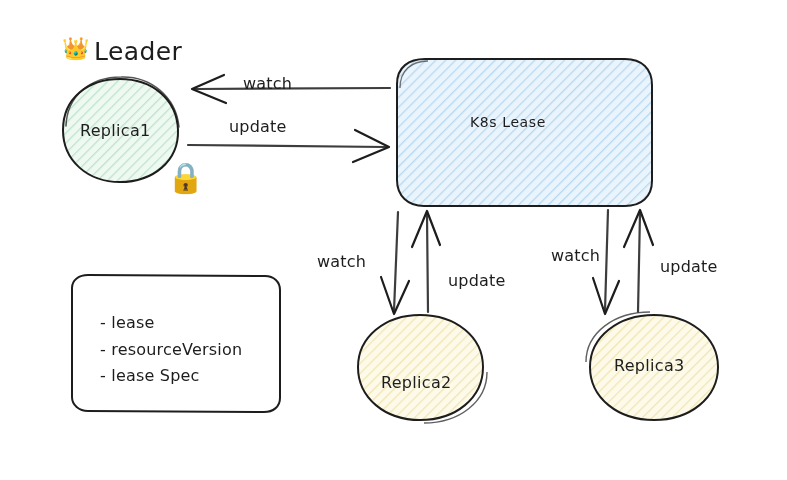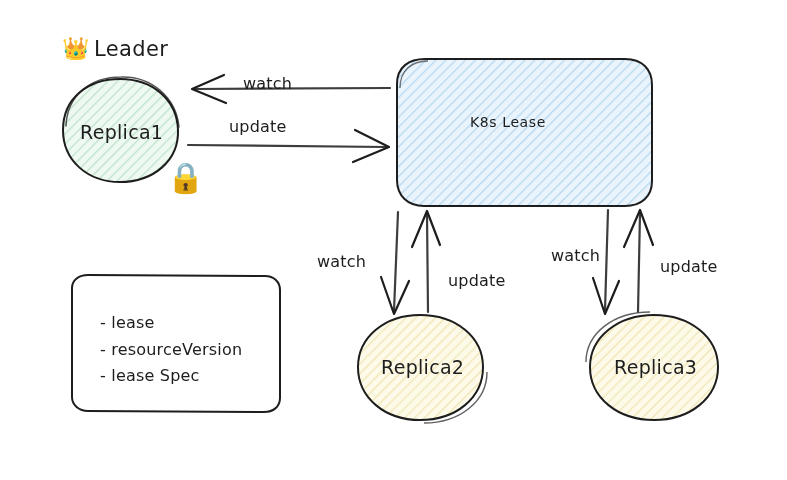--- a/index.html
+++ b/index.html
@@ -26,30 +26,30 @@
     height: 480px;
   }
   .hand-text {
     position: absolute;
     font-family: "DejaVu Sans", sans-serif;
     color: #1d1d1d;
     white-space: nowrap;
     user-select: none;
   }
   .node-label {
-    font-size: 19px;
+    font-size: 16px;
     letter-spacing: 0.3px;
   }
   .edge-label {
     font-size: 16px;
     letter-spacing: 0.2px;
     text-align: right;
   }
   .leader-label {
-    font-size: 21px;
+    font-size: 25px;
     letter-spacing: 0.4px;
   }
   .box-title {
     font-size: 17px;
     letter-spacing: 0.3px;
   }
   .list-line {
     font-size: 16px;
     letter-spacing: 0.2px;
   }
@@ -170,21 +170,21 @@
   </svg>
 
   <div class="emoji crown-icon" style="left:62px; top:38px;">👑</div>
   <div class="hand-text leader-label" style="left:94px; top:37px;">Leader</div>
 
   <div class="hand-text node-label" style="left:80px; top:121px;">Replica1</div>
   <div class="emoji lock-icon" style="left:167px; top:163px;">🔒</div>
 
   <div class="hand-text lease-label" style="left:470px; top:114px;">K8s Lease</div>
 
-  <div class="hand-text node-label" style="left:381px; top:356px;">Replica2</div>
+  <div class="hand-text node-label" style="left:381px; top:373px;">Replica2</div>
   <div class="hand-text node-label" style="left:614px; top:356px;">Replica3</div>
 
   <div class="hand-text edge-label" style="left:243px; top:74px;">watch</div>
   <div class="hand-text edge-label" style="left:229px; top:117px;">update</div>
 
   <div class="hand-text edge-label" style="left:317px; top:252px;">watch</div>
   <div class="hand-text edge-label" style="left:448px; top:271px;">update</div>
 
   <div class="hand-text edge-label" style="left:551px; top:246px;">watch</div>
   <div class="hand-text edge-label" style="left:660px; top:257px;">update</div>

